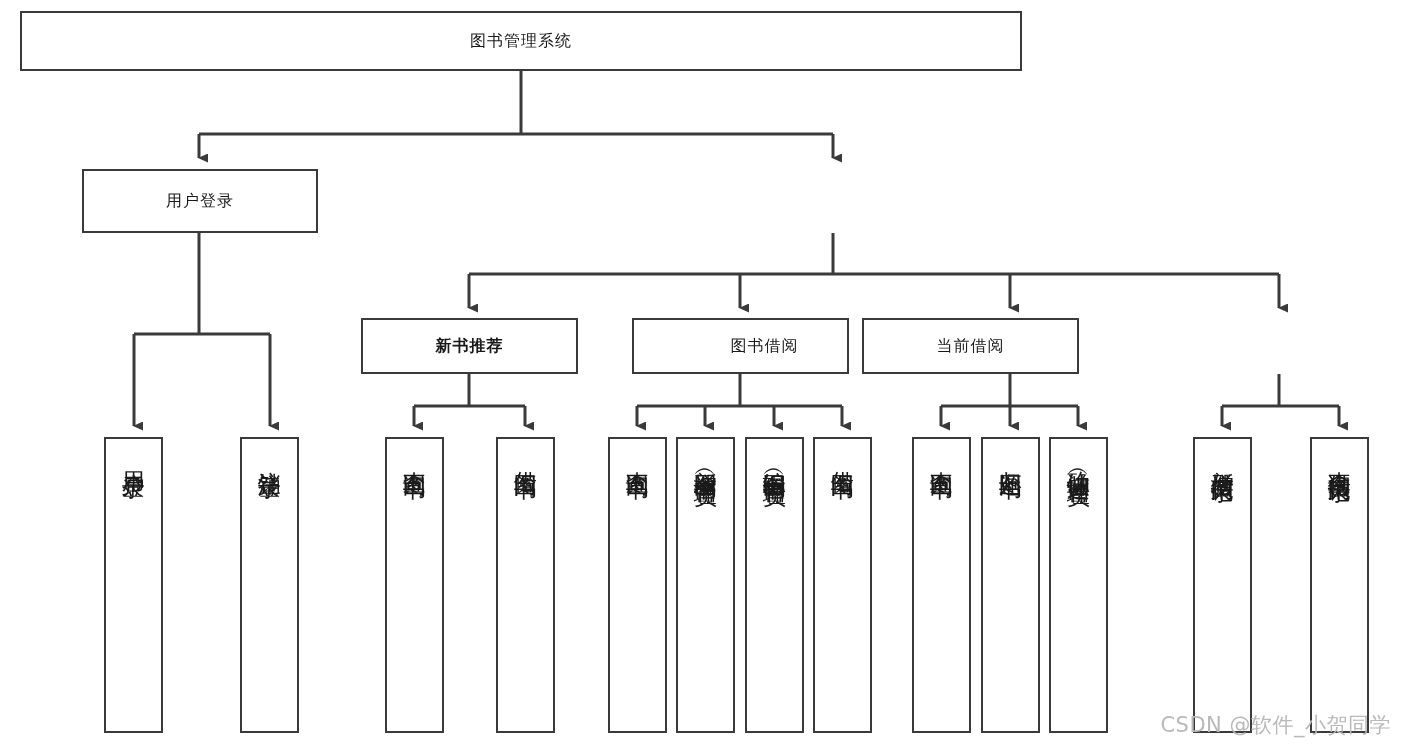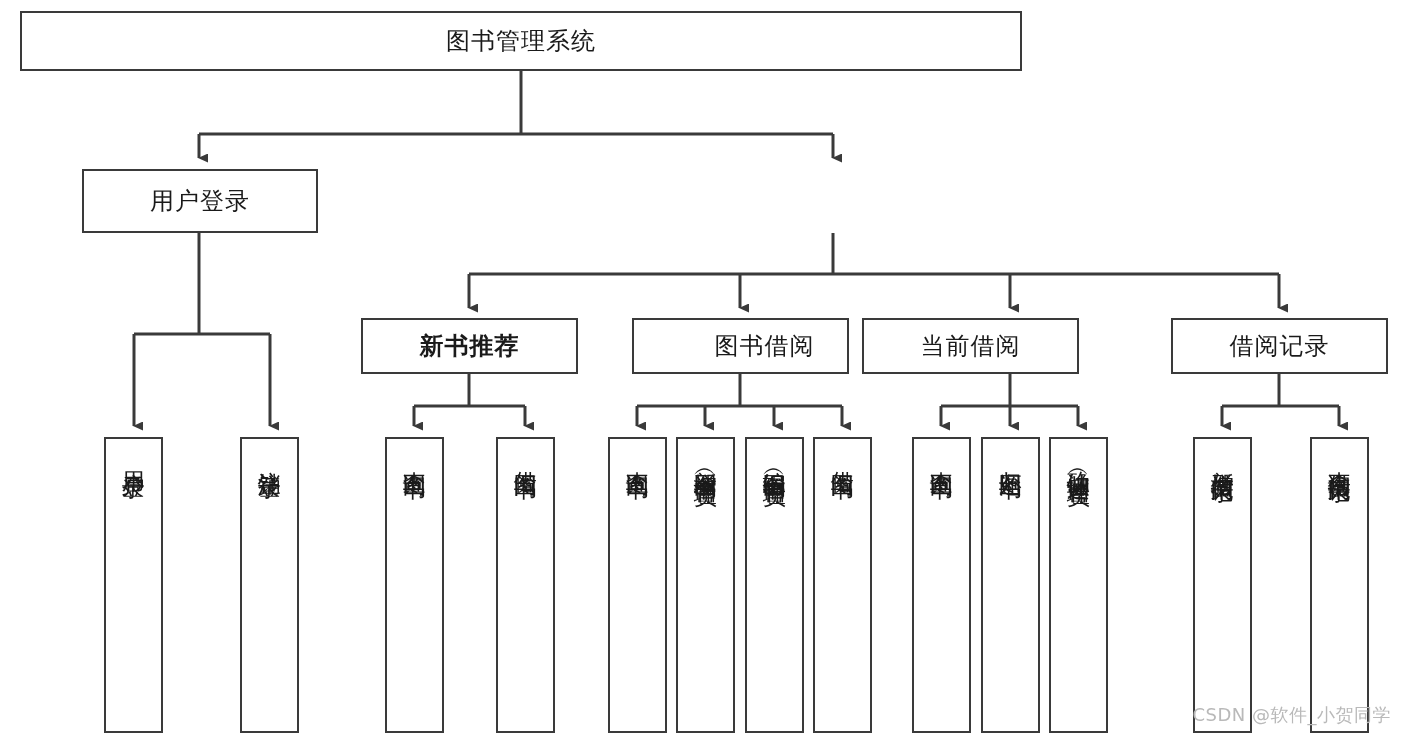--- a/index.html
+++ b/index.html
@@ -31,21 +31,21 @@
     position: absolute;
     box-sizing: border-box;
     border: 2px solid #3a3a3a;
     background: #ffffff;
     display: flex;
     align-items: center;
     justify-content: center;
     color: #1a1a1a;
   }
   .node.horiz {
-    font-size: 24px;
+    font-size: 16px;
     letter-spacing: 1px;
     line-height: 1.2;
   }
   .node.vert {
     writing-mode: vertical-rl;
     text-orientation: upright;
     font-size: 23px;
     line-height: 1.15;
     letter-spacing: 2px;
     align-items: center;
@@ -53,22 +53,22 @@
     padding-top: 14px;
   }
   .node.vert .vtext {
     writing-mode: vertical-rl;
     text-orientation: upright;
     white-space: nowrap;
   }
   #watermark {
     position: absolute;
     right: 14px;
-    bottom: 20px;
-    font-size: 18px;
+    bottom: 8px;
+    font-size: 21px;
     color: #b9b9b9;
     letter-spacing: 0.5px;
     white-space: nowrap;
     pointer-events: none;
   }
 </style>
 </head>
 <body>
 
 <div id="canvas">
@@ -136,23 +136,20 @@
 
   <div class="node horiz" style="left:361px; top:318px; width:217px; height:56px;font-weight:bold;">
     <span>新书推荐</span>
   </div>
   <div class="node horiz" style="left:632px; top:318px; width:217px; height:56px;padding-left:48px;">
     <span>图书借阅</span>
   </div>
   <div class="node horiz" style="left:862px; top:318px; width:217px; height:56px;">
     <span>当前借阅</span>
   </div>
-  <div class="node horiz" style="left:1171px; top:318px; width:217px; height:56px;">
-    <span>借阅记录</span>
-  </div>
 
   <div class="node vert" style="left:104px; top:437px; width:59px; height:296px;">
     <span class="vtext">用户登录</span>
   </div>
   <div class="node vert" style="left:240px; top:437px; width:59px; height:296px;">
     <span class="vtext">注销登录</span>
   </div>
 
   <div class="node vert" style="left:385px; top:437px; width:59px; height:296px;">
     <span class="vtext">查询图书</span>

